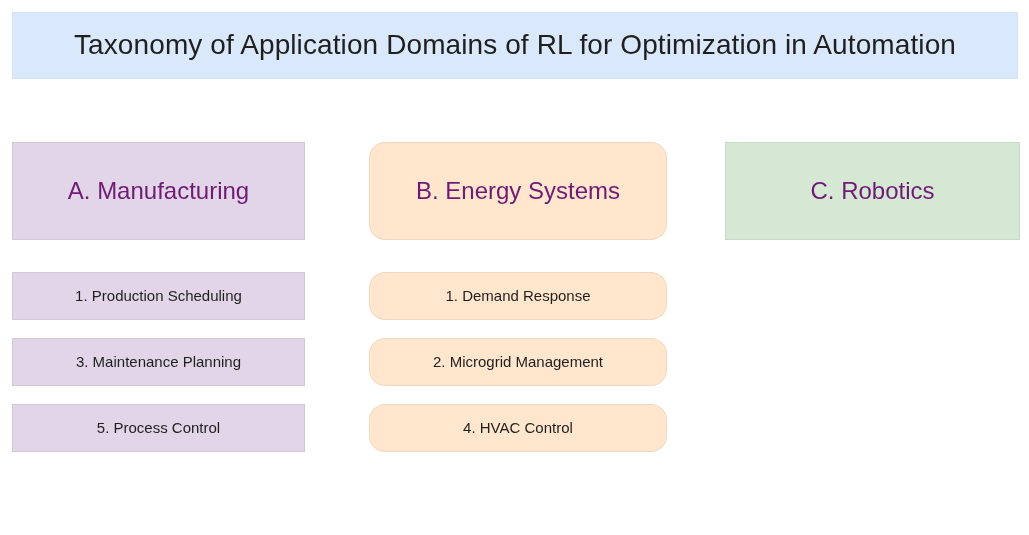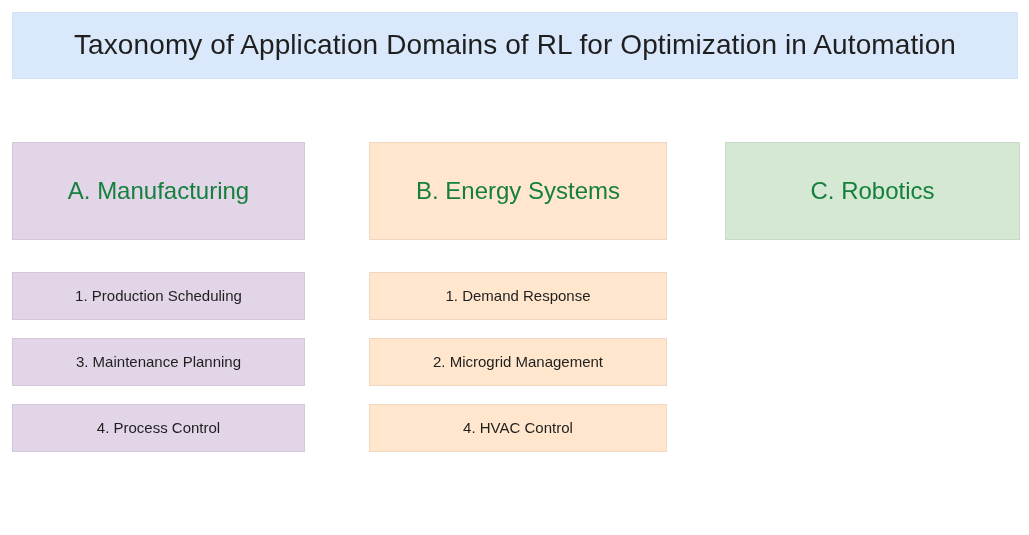--- a/index.html
+++ b/index.html
@@ -62,21 +62,21 @@
     border: 1px solid rgba(0,0,0,0.06);
     display: flex;
     align-items: center;
     justify-content: center;
     text-align: center;
     padding: 0 8px;
   }
   .col-header .header-text {
     font-size: 24px;
     font-weight: 400;
-    color: #15803d;
+    color: #701a75;
     line-height: 1.15;
     white-space: nowrap;
   }
 
   .items {
     margin-top: 32px;
   }
   .item-box {
     box-sizing: border-box;
     height: 48px;
@@ -92,21 +92,21 @@
   .item-box .item-text {
     font-size: 15px;
     font-weight: 400;
     color: #1f1f1f;
     line-height: 1.2;
     white-space: nowrap;
   }
 
   
   .fill-purple { background: #e1d5e7; }
-  .fill-orange { background: #ffe6cc; }
+  .fill-orange { background: #ffe6cc; border-radius: 16px; }
   .fill-green  { background: #d5e8d4; }
 </style>
 </head>
 <body>
 
 <div id="canvas">
 
   <div class="title-banner">
     <span class="title-text">Taxonomy of Application Domains of RL for Optimization in Automation</span>
   </div>
@@ -116,21 +116,21 @@
       <span class="header-text">A. Manufacturing</span>
     </div>
     <div class="items">
       <div class="item-box fill-purple">
         <span class="item-text">1. Production Scheduling</span>
       </div>
       <div class="item-box fill-purple">
         <span class="item-text">3. Maintenance Planning</span>
       </div>
       <div class="item-box fill-purple">
-        <span class="item-text">4. Process Control</span>
+        <span class="item-text">5. Process Control</span>
       </div>
     </div>
   </div>
 
   <div class="column col-b">
     <div class="col-header fill-orange">
       <span class="header-text">B. Energy Systems</span>
     </div>
     <div class="items">
       <div class="item-box fill-orange">

